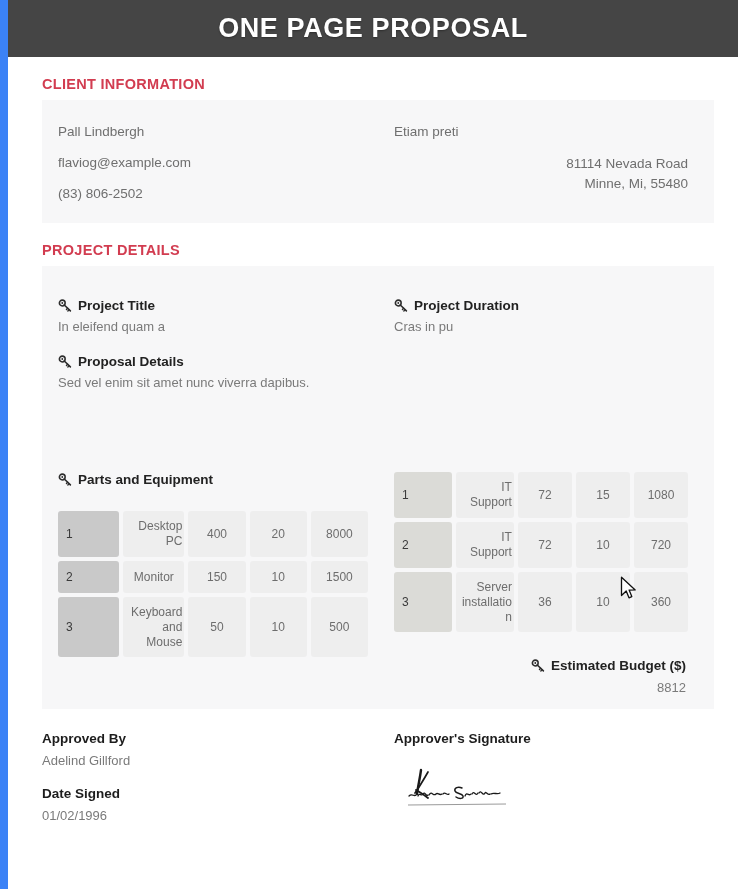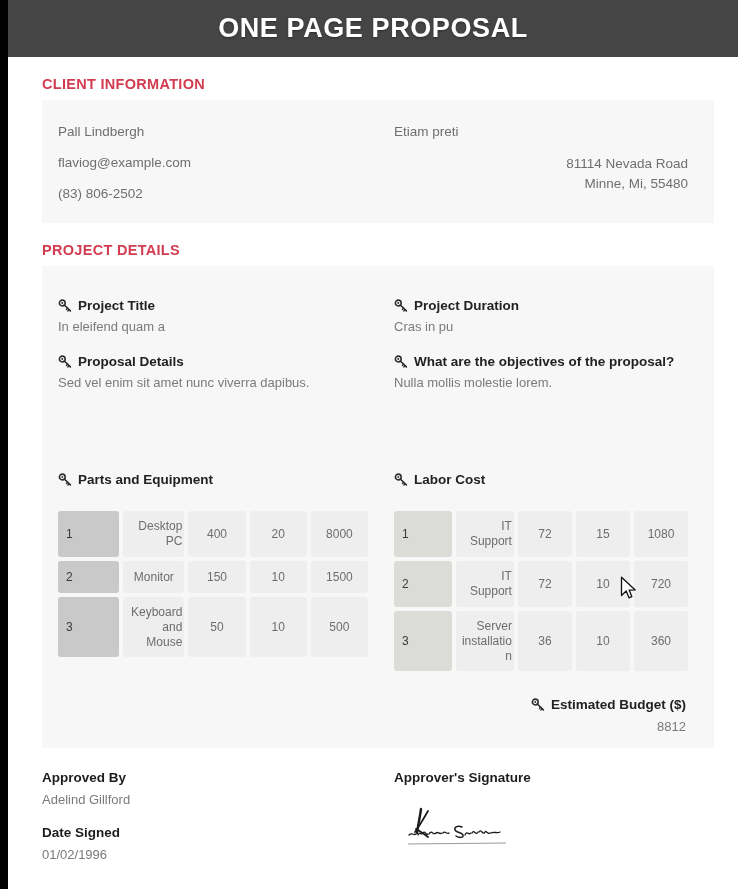--- a/index.html
+++ b/index.html
@@ -5,21 +5,21 @@
   * { box-sizing: border-box; margin: 0; padding: 0; }
   html, body {
     width: 750px; height: 889px;
     background: #ffffff;
     font-family: "Liberation Sans", sans-serif;
     overflow: hidden;
   }
   .page {
     position: relative;
     width: 660px; height: 889px;
-    background: #000000;
+    background: #3b82f6;
   }
   
   .scroll-track {
     position: absolute; top: 0; right: 0;
     width: 12px; height: 889px;
     background: #e9e9f0;
   }
   .doc {
     position: absolute; left: 8px; top: 0;
     width: 730px; height: 889px;
@@ -268,35 +268,20 @@
                   <path d="M6.6 6.9 L13.6 13.6" stroke="#2d2d2d" stroke-width="1.8" stroke-linecap="round"></path>
                   <path d="M10.4 10.7 L9.1 12.0" stroke="#2d2d2d" stroke-width="1.6" stroke-linecap="round"></path>
                   <path d="M12.0 12.3 L10.7 13.6" stroke="#2d2d2d" stroke-width="1.6" stroke-linecap="round"></path>
                 </svg>
               </span>
               <span>Project Duration</span>
             </div>
             <div class="field-value">Cras in pu</div>
           </div>
 
-          <div class="field-group">
-            <div class="field-label">
-              <span class="key-ico">
-                <svg viewBox="0 0 16 16" width="15" height="14">
-                  <circle cx="4.3" cy="4.6" r="3.3" fill="none" stroke="#2d2d2d" stroke-width="1.8"></circle>
-                  <circle cx="4.3" cy="4.6" r="1.05" fill="#2d2d2d"></circle>
-                  <path d="M6.6 6.9 L13.6 13.6" stroke="#2d2d2d" stroke-width="1.8" stroke-linecap="round"></path>
-                  <path d="M10.4 10.7 L9.1 12.0" stroke="#2d2d2d" stroke-width="1.6" stroke-linecap="round"></path>
-                  <path d="M12.0 12.3 L10.7 13.6" stroke="#2d2d2d" stroke-width="1.6" stroke-linecap="round"></path>
-                </svg>
-              </span>
-              <span>What are the objectives of the proposal?</span>
-            </div>
-            <div class="field-value">Nulla mollis molestie lorem.</div>
-          </div>
         </div>
       </div>
 
       <div class="sub-gap"></div>
 
       <div class="cols">
 
         <div class="col">
           <div class="table-title">
             <span class="key-ico">
@@ -329,32 +314,20 @@
               <div class="cell idx c-idx r-h3">3</div>
               <div class="cell c-name r-h3">Keyboard and Mouse</div>
               <div class="cell c-a r-h3">50</div>
               <div class="cell c-b r-h3">10</div>
               <div class="cell c-c r-h3">500</div>
             </div>
           </div>
         </div>
 
         <div class="col right">
-          <div class="table-title">
-            <span class="key-ico">
-              <svg viewBox="0 0 16 16" width="15" height="14">
-                <circle cx="4.3" cy="4.6" r="3.3" fill="none" stroke="#2d2d2d" stroke-width="1.8"></circle>
-                <circle cx="4.3" cy="4.6" r="1.05" fill="#2d2d2d"></circle>
-                <path d="M6.6 6.9 L13.6 13.6" stroke="#2d2d2d" stroke-width="1.8" stroke-linecap="round"></path>
-                <path d="M10.4 10.7 L9.1 12.0" stroke="#2d2d2d" stroke-width="1.6" stroke-linecap="round"></path>
-                <path d="M12.0 12.3 L10.7 13.6" stroke="#2d2d2d" stroke-width="1.6" stroke-linecap="round"></path>
-              </svg>
-            </span>
-            <span>Labor Cost</span>
-          </div>
           <div class="dt labor">
             <div class="dt-row">
               <div class="cell idx c-idx r-h1">1</div>
               <div class="cell c-name r-h1">IT Support</div>
               <div class="cell c-a r-h1">72</div>
               <div class="cell c-b r-h1">15</div>
               <div class="cell c-c r-h1">1080</div>
             </div>
             <div class="dt-row">
               <div class="cell idx c-idx r-h1">2</div>

